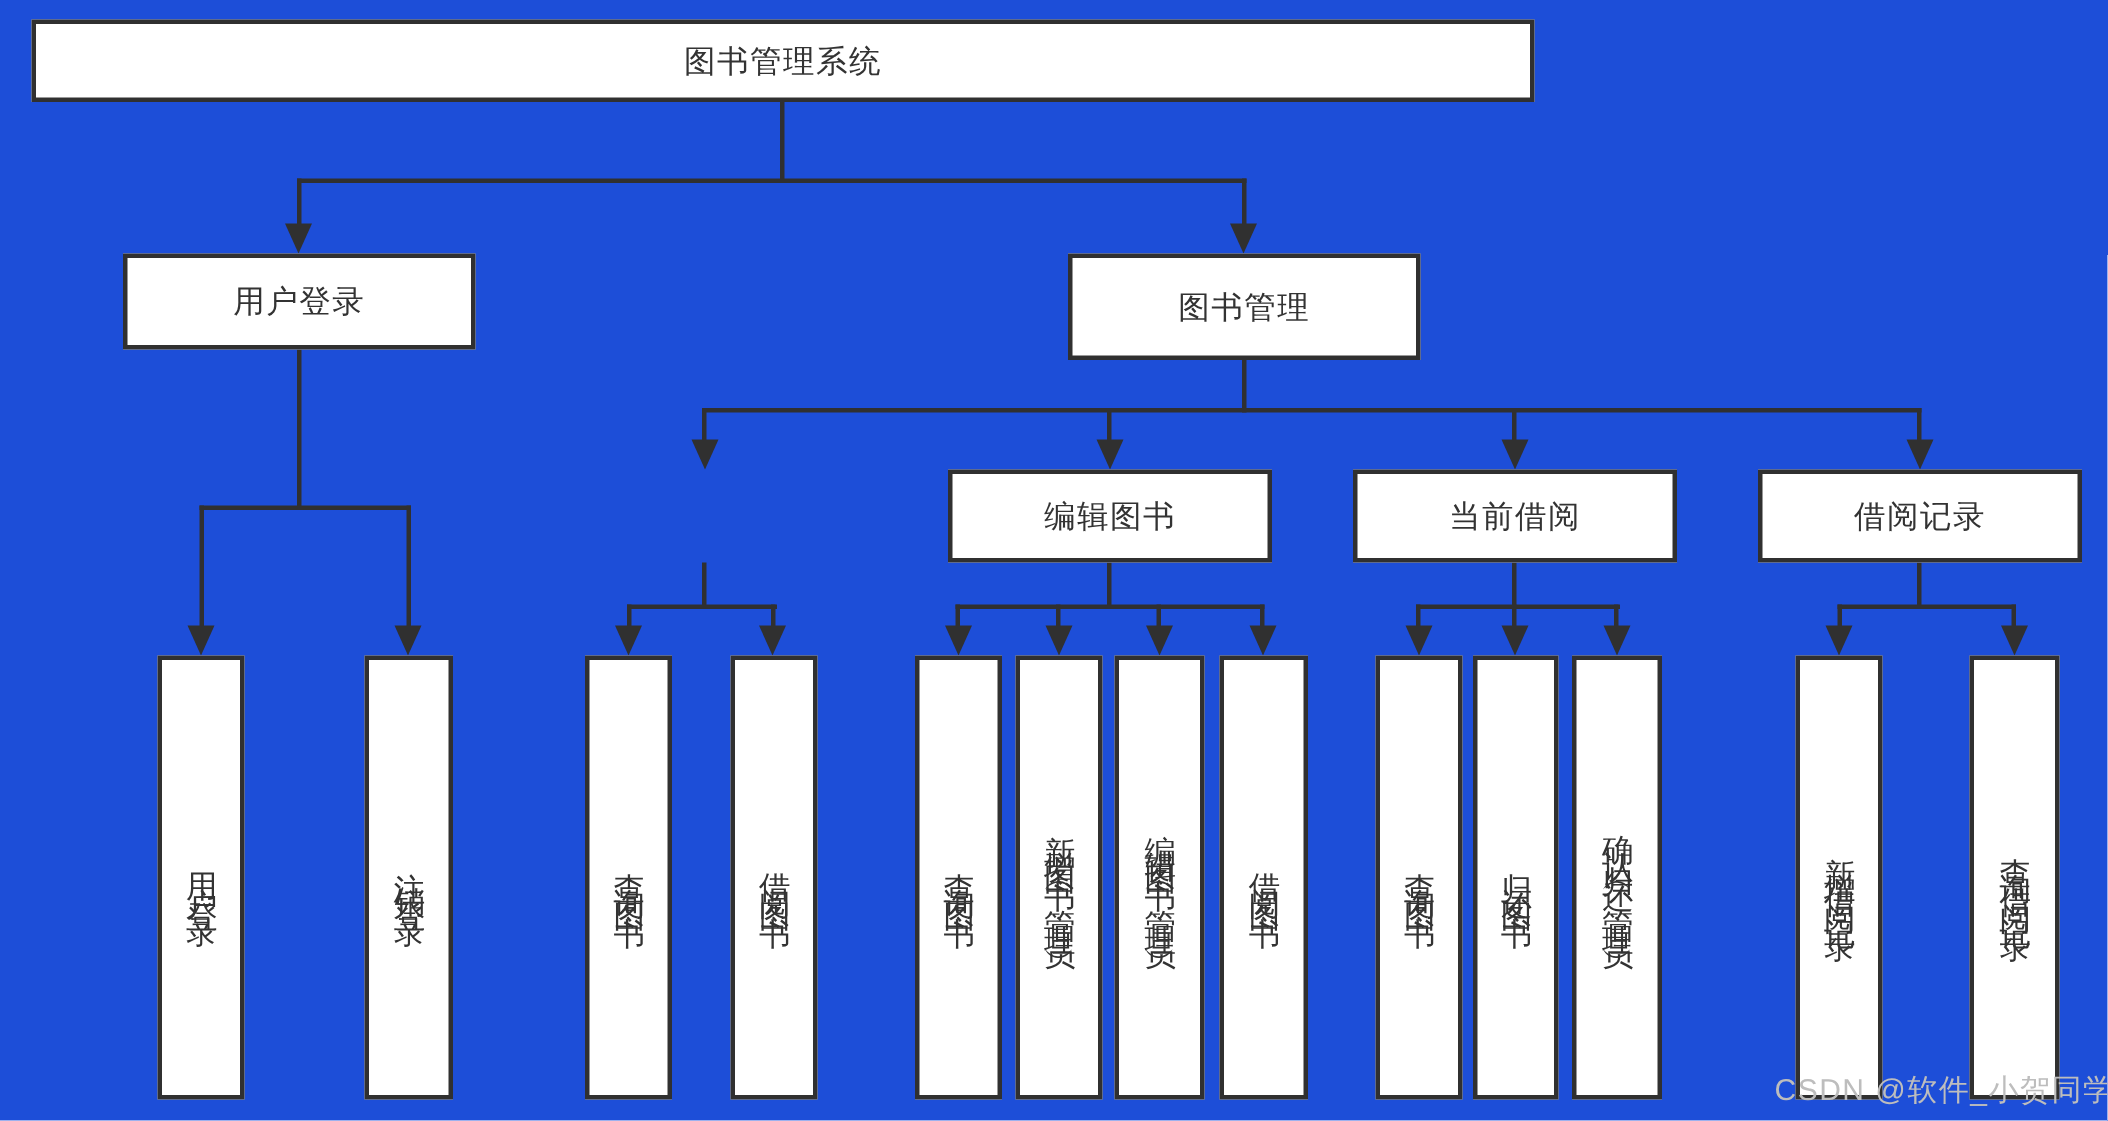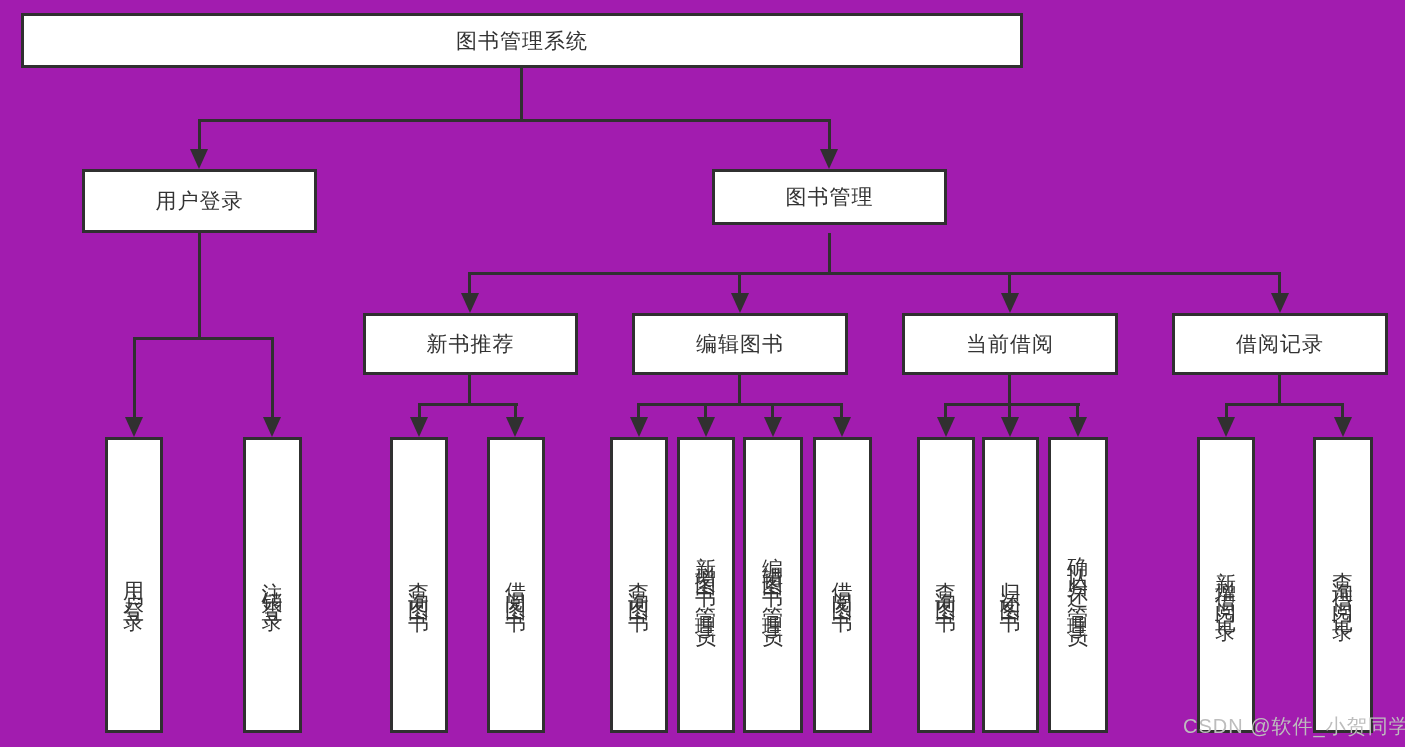--- a/index.html
+++ b/index.html
@@ -1,20 +1,20 @@
 <!DOCTYPE html>
 <html><head>
 <meta charset="utf-8">
 <style>
   html, body { margin: 0; padding: 0; background: #ffffff; }
   .canvas {
     position: relative;
     width: 1405px;
     height: 747px;
-    background: #a21caf;
+    background: #1d4ed8;
     font-family: "Liberation Sans", "DejaVu Sans", sans-serif;
     color: #333333;
     overflow: hidden;
   }
   .box {
     position: absolute;
     box-sizing: border-box;
     border: 3px solid #303030;
     background: #ffffff;
     display: flex;
@@ -131,27 +131,24 @@
   <div class="arrow" style="left:1217px; top:417px"></div>
   <div class="arrow" style="left:1334px; top:417px"></div>
 
   <div class="box" style="left:21px; top:13px; width:1002px; height:55px">
     <span>图书管理系统</span>
   </div>
 
   <div class="box" style="left:82px; top:169px; width:235px; height:64px">
     <span>用户登录</span>
   </div>
-  <div class="box" style="left:712px; top:169px; width:235px; height:56px">
+  <div class="box" style="left:712px; top:169px; width:235px; height:71px">
     <span>图书管理</span>
   </div>
 
-  <div class="box" style="left:363px; top:313px; width:215px; height:62px">
-    <span>新书推荐</span>
-  </div>
   <div class="box" style="left:632px; top:313px; width:216px; height:62px">
     <span>编辑图书</span>
   </div>
   <div class="box" style="left:902px; top:313px; width:216px; height:62px">
     <span>当前借阅</span>
   </div>
   <div class="box" style="left:1172px; top:313px; width:216px; height:62px">
     <span>借阅记录</span>
   </div>
 

